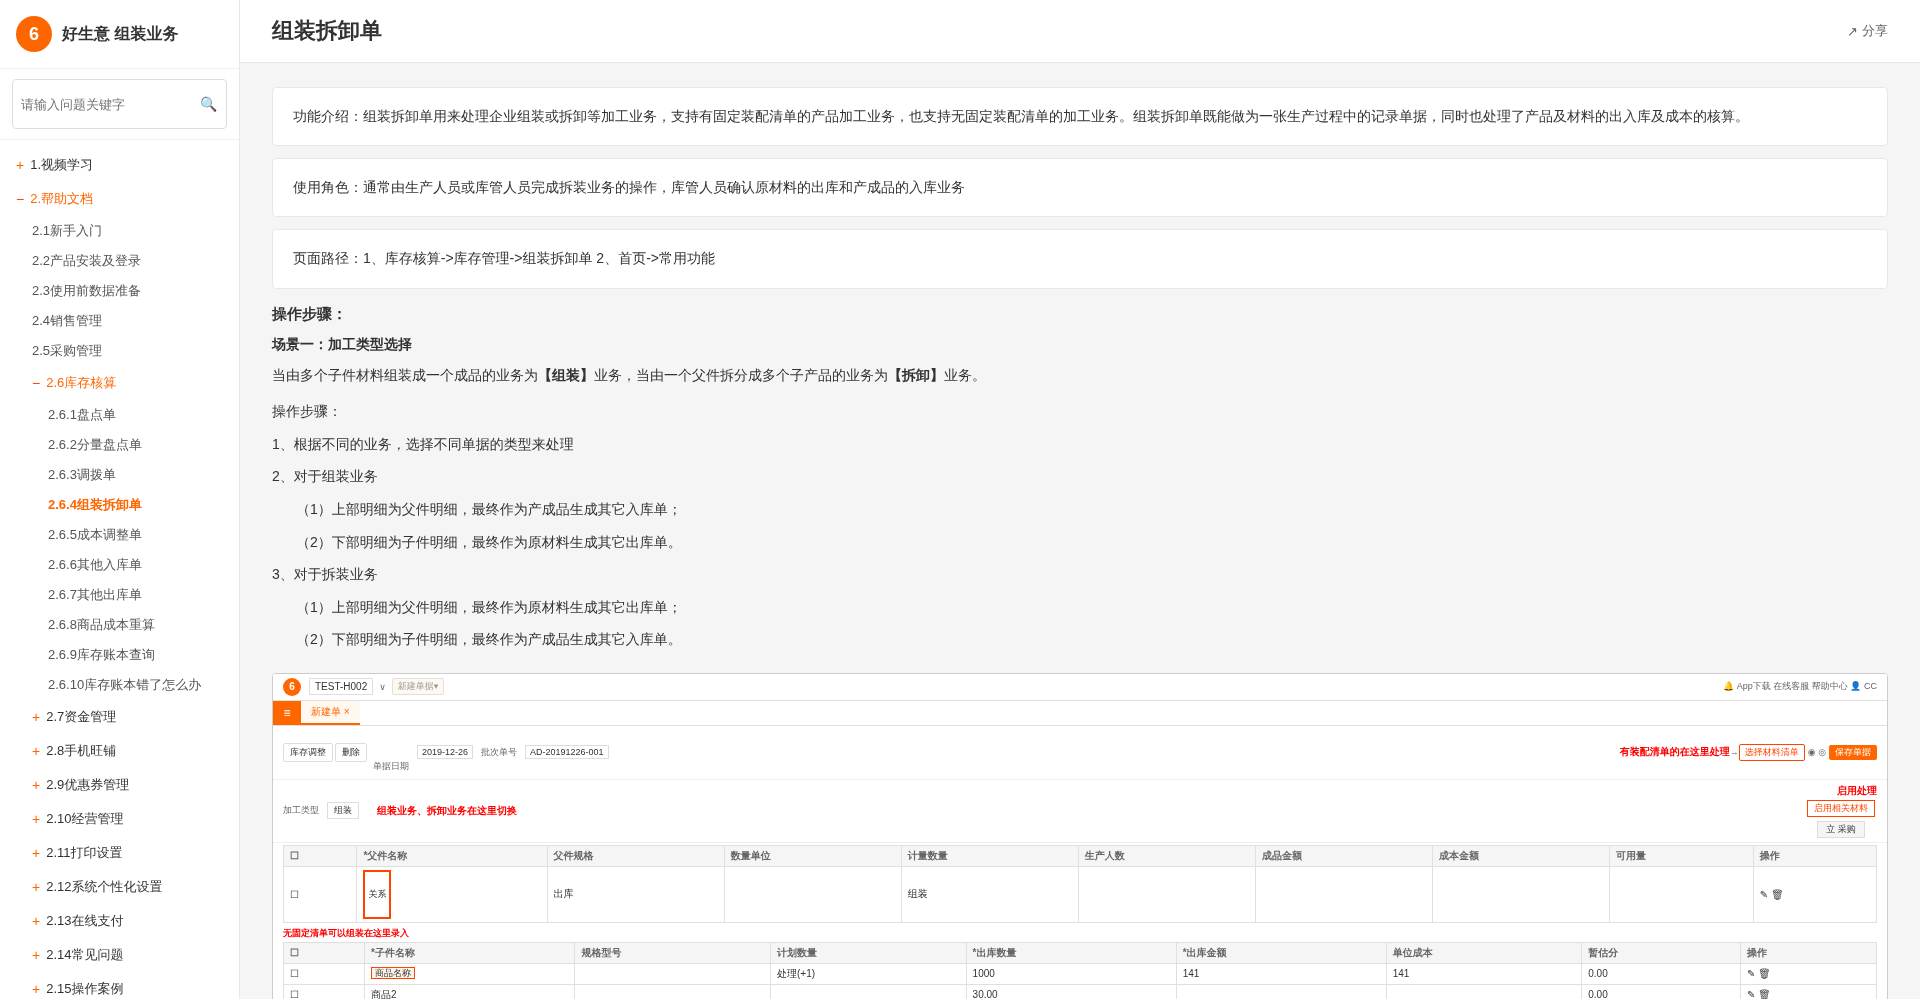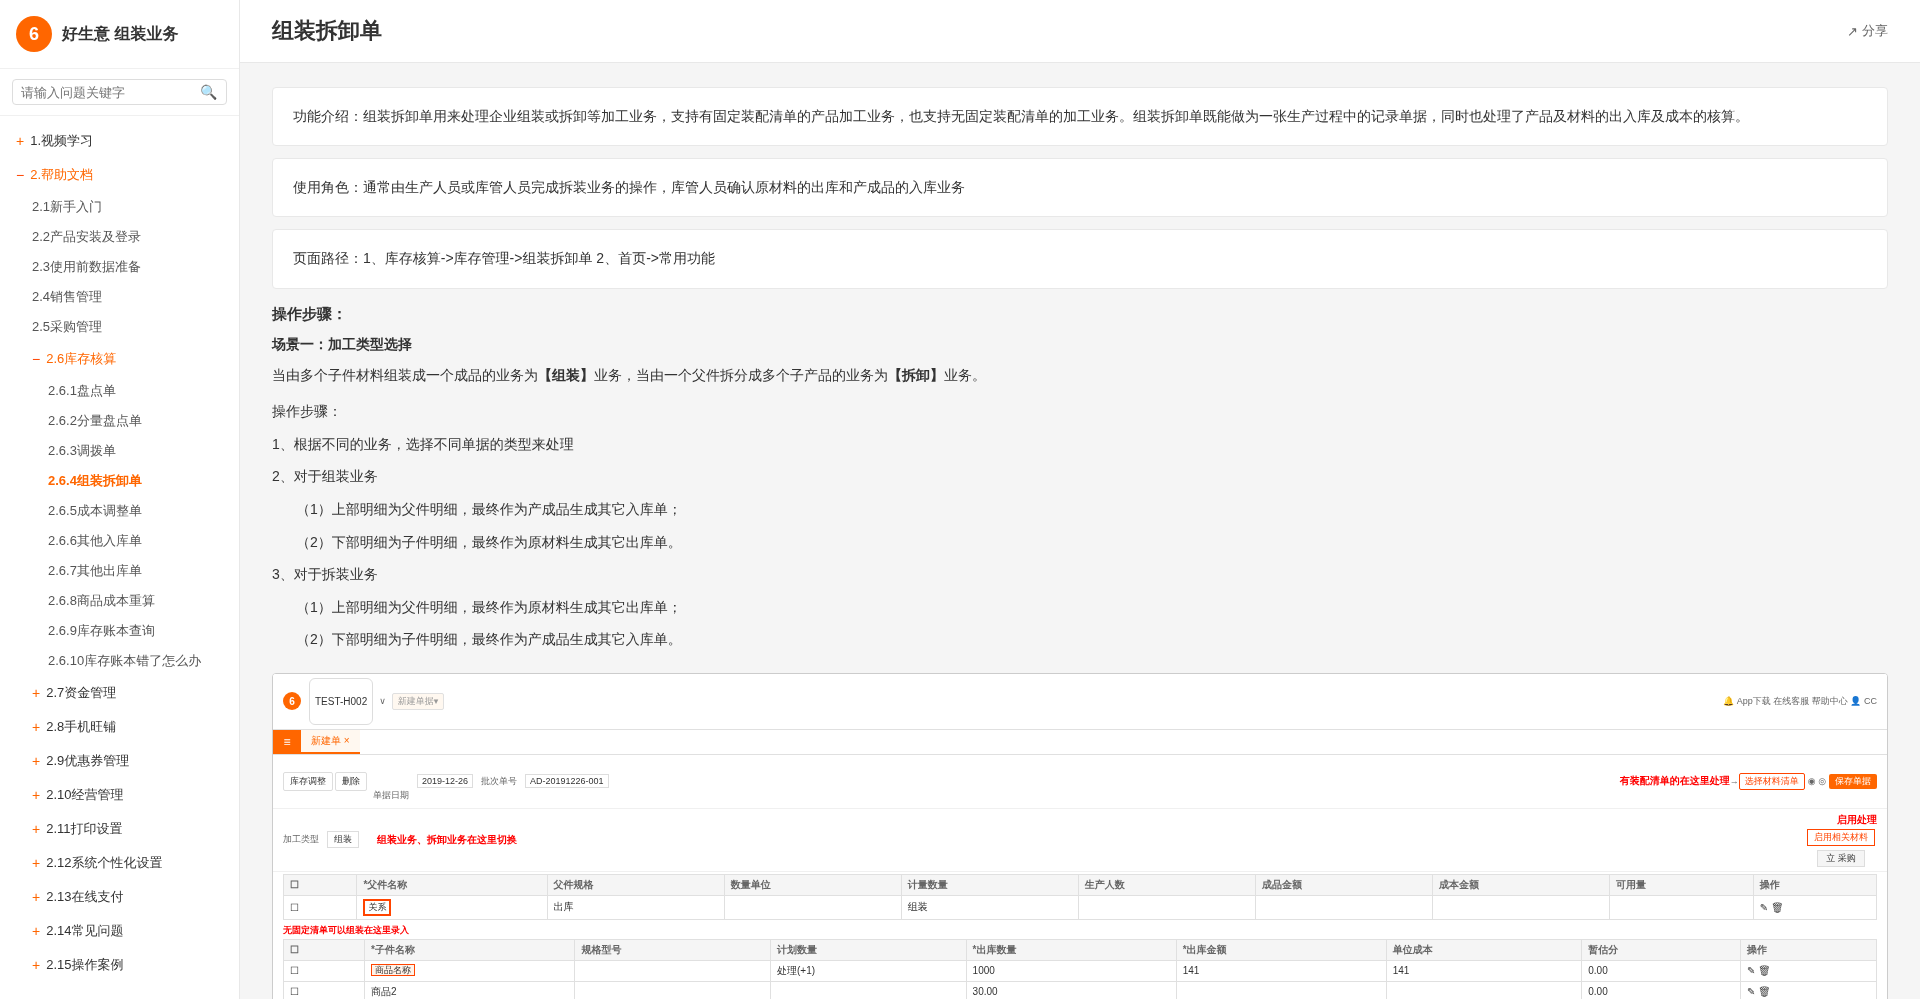--- a/index.html
+++ b/index.html
@@ -35,21 +35,21 @@
       font-size: 16px; font-weight: bold; color: #333;
     }
     .search-area {
       padding: 10px 12px;
       border-bottom: 1px solid #f0f0f0;
     }
     .search-box {
       display: flex;
       border: 1px solid #ddd;
       border-radius: 4px;
-      padding: 4px 8px;
+      padding: 16px 8px;
       background: #fff;
     }
     .search-box input {
       border: none; outline: none; flex: 1; font-size: 13px; color: #999;
       background: transparent;
     }
     .search-icon-btn {
       color: #999; font-size: 14px; cursor: pointer;
     }
 
@@ -312,21 +312,21 @@
     <div class="step-text">3、对于拆装业务</div>
     <div class="step-text indent-1">（1）上部明细为父件明细，最终作为原材料生成其它出库单；</div>
     <div class="step-text indent-1">（2）下部明细为子件明细，最终作为产成品生成其它入库单。</div>
 
     <div class="screenshot-container">
       <div class="sim-screenshot">
 
         <div class="sim-app-header">
           <div class="sim-logo-small">6</div>
           <div style="display:flex; gap:6px; align-items:center; flex:1;">
-            <span style="font-size:10px; color:#333; border:1px solid #ddd; padding:17px 5px; border-radius:6px;">TEST-H002</span>
+            <span style="font-size:10px; color:#333; border:1px solid #ddd; padding:2px 5px; border-radius:1px;">TEST-H002</span>
             <span style="font-size:9px; color:#666;">∨</span>
             <span style="font-size:9px; color:#999; border:1px solid #e0e0e0; padding:1px 5px; background:#fff8f0; border-radius:2px;">新建单据▾</span>
           </div>
           <div style="display:flex; gap:4px; align-items:center;">
             <span style="font-size:9px; color:#666;margin-left:16px;">🔔 App下载 在线客服 帮助中心 👤 CC</span>
           </div>
         </div>
 
         <div style="display:flex; background:#fff; border-bottom:1px solid #e0e0e0;">
           <div style="width:28px; background:#ff6600; display:flex; align-items:center; justify-content:center;">
@@ -382,21 +382,21 @@
                 <th>生产人数</th>
                 <th>成品金额</th>
                 <th>成本金额</th>
                 <th>可用量</th>
                 <th>操作</th>
               </tr>
             </thead>
             <tbody>
               <tr>
                 <td>☐</td>
-                <td><span style="border:2px solid #ff4400; display:inline-block; padding:0 3px; font-size:9px;">关系</span></td>
+                <td><span style="border:2px solid #ff4400; display:inline-block; padding:16px 3px; font-size:9px;">关系</span></td>
                 <td>出库</td>
                 <td></td>
                 <td>组装</td>
                 <td></td>
                 <td></td>
                 <td></td>
                 <td></td>
                 <td>✎ 🗑</td>
               </tr>
             </tbody>

